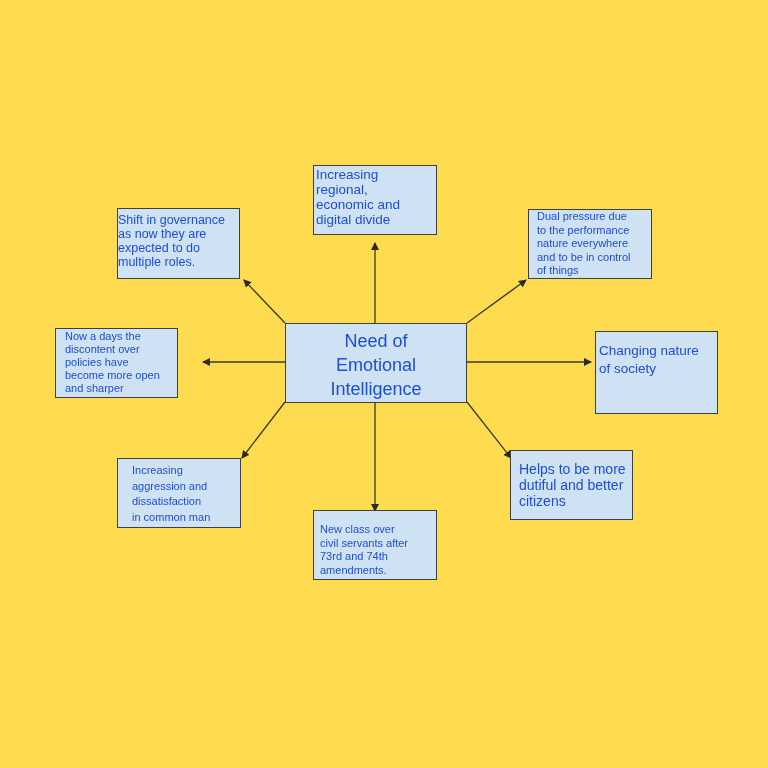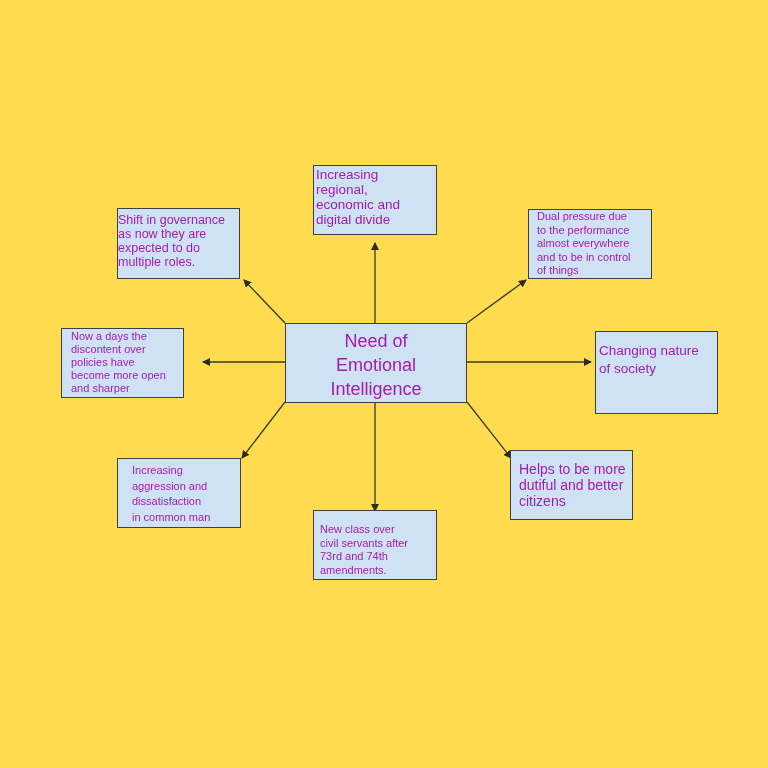--- a/index.html
+++ b/index.html
@@ -8,21 +8,21 @@
       background: #fedb4f;
       position: relative;
       overflow: hidden;
       font-family: "Liberation Sans", sans-serif;
     }
     .node {
       position: absolute;
       box-sizing: border-box;
       background: #cfe2f3;
       border: 1.5px solid #3f3f3f;
-      color: #a21caf;
+      color: #1d4ed8;
       font-size: 11.5px;
       line-height: 13px;
       white-space: pre-line;
       overflow: hidden;
     }
     .center {
       font-size: 18px;
       line-height: 24px;
       text-align: center;
       padding-top: 5px;
@@ -59,25 +59,25 @@
 economic and
 digital divide</div>
 
 <div class="node" style="left:117px; top:208px; width:123px; height:71px; font-size:12.5px; line-height:14px; padding:4px 0 0 0;">Shift in governance
 as now they are
 expected to do
 multiple roles.</div>
 
 <div class="node" style="left:528px; top:209px; width:124px; height:70px; font-size:11px; line-height:13.5px; padding:0 0 0 8px;">Dual pressure due
 to the performance
-almost everywhere
+nature everywhere
 and to be in control
 of things</div>
 
-<div class="node" style="left:61px; top:328px; width:123px; height:70px; font-size:11px; line-height:13px; padding:1px 0 0 9px;">Now a days the
+<div class="node" style="left:55px; top:328px; width:123px; height:70px; font-size:11px; line-height:13px; padding:1px 0 0 9px;">Now a days the
 discontent over
 policies have
 become more open
 and sharper</div>
 
 <div class="node" style="left:595px; top:331px; width:123px; height:83px; font-size:13.5px; line-height:18px; padding:10px 0 0 3px;">Changing nature
 of society</div>
 
 <div class="node" style="left:117px; top:458px; width:124px; height:70px; font-size:11px; line-height:15.5px; padding:4px 0 0 14px;">Increasing
 aggression and

